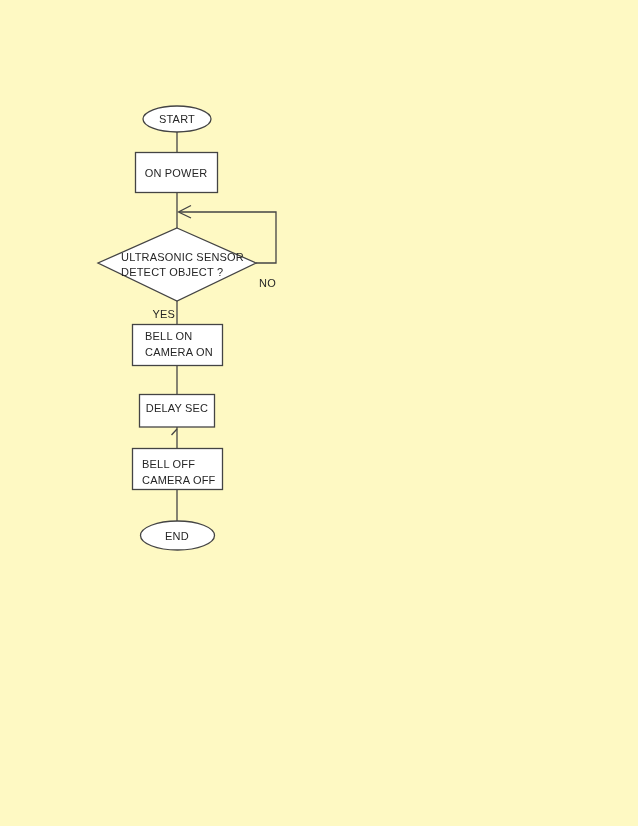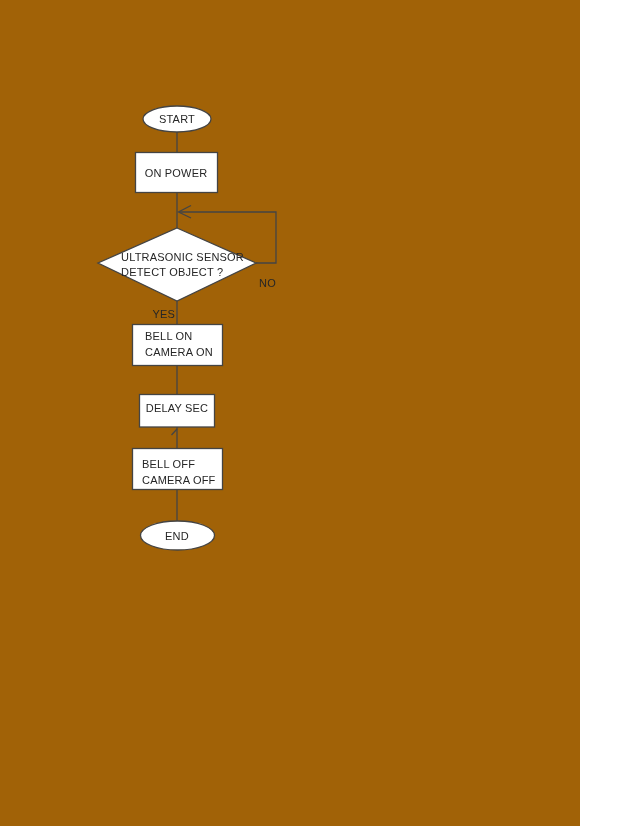--- a/index.html
+++ b/index.html
@@ -2,23 +2,23 @@
 <html><head>
 <meta charset="utf-8">
 <style>
   html, body {
     margin: 0;
     padding: 0;
     background: #ffffff;
   }
   .page {
     position: relative;
-    width: 580px;
+    width: 638px;
     height: 826px;
-    background: #a16207;
+    background: #fef9c3;
     overflow: hidden;
   }
   svg {
     display: block;
   }
   .shape {
     fill: #ffffff;
     stroke: #444444;
     stroke-width: 1.3;
   }

